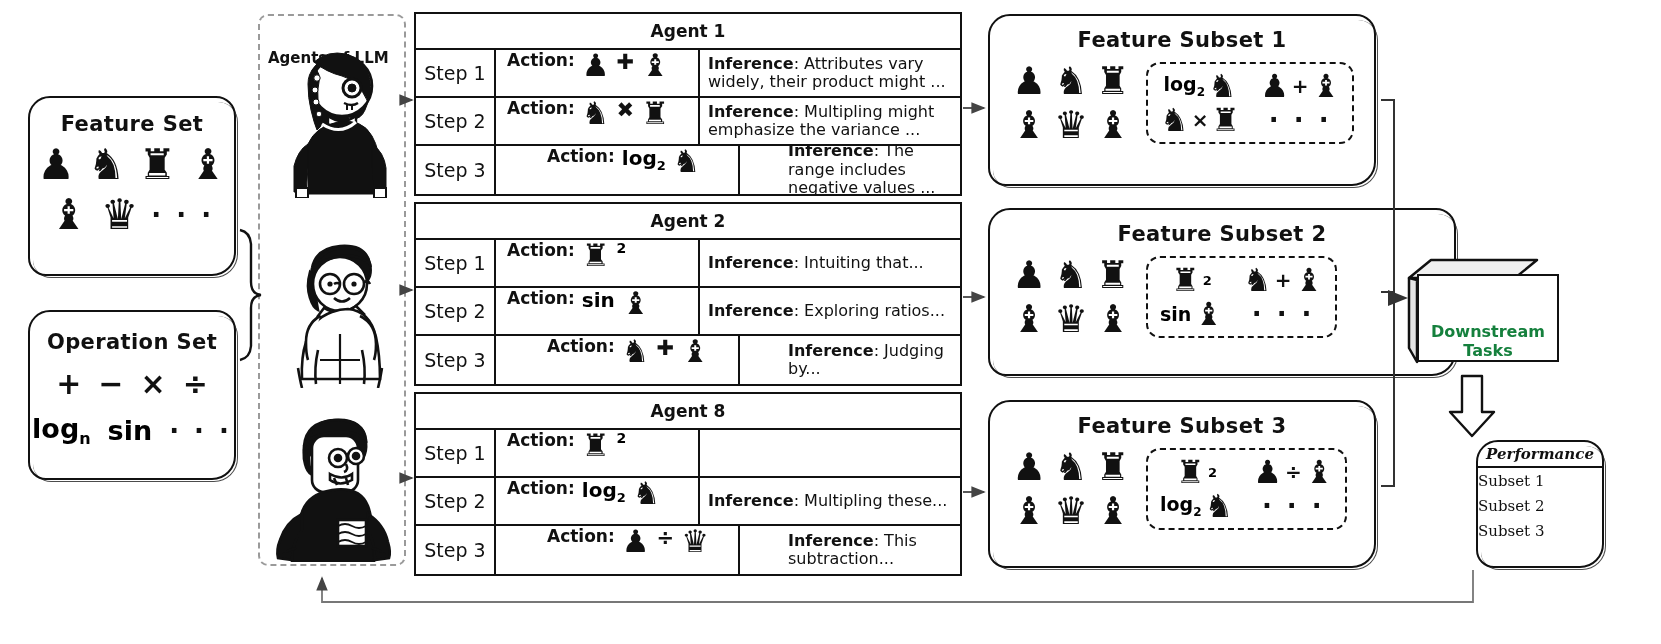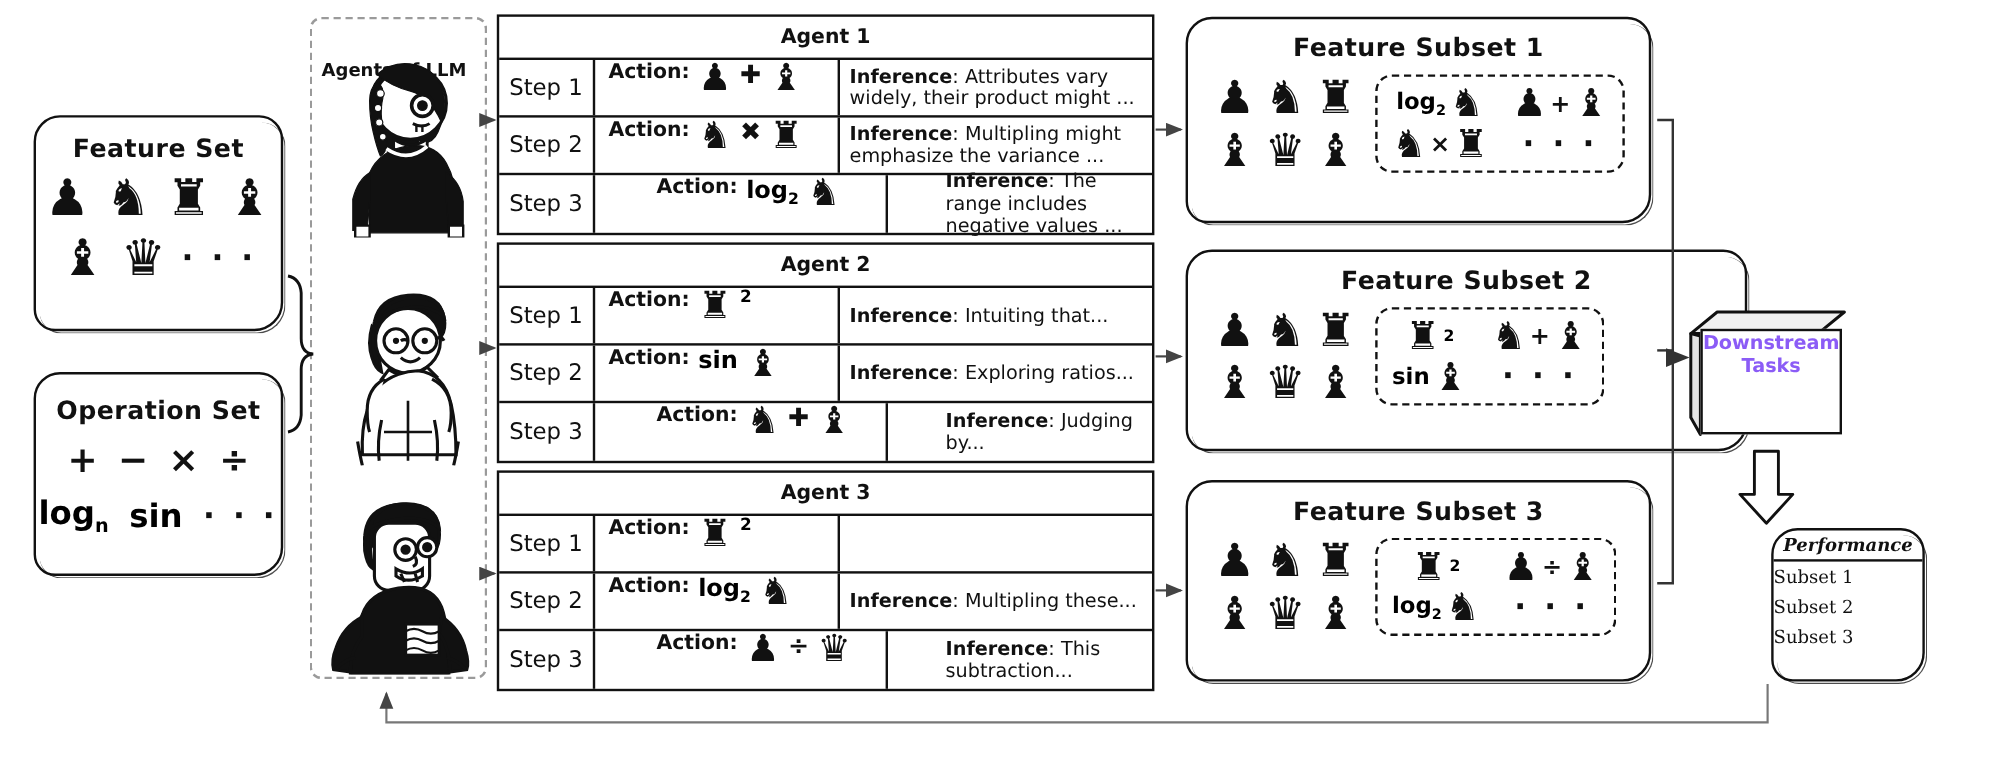--- a/index.html
+++ b/index.html
@@ -107,24 +107,24 @@
   .derived .item { display: flex; align-items: center; gap: 3px; white-space: nowrap; }
   .derived .cp { font-size: 32px; }
   .derived .op { font-size: 20px; }
   .derived .fn { font-size: 19px; font-weight: 700; }
   .derived .fn sub { font-size: 12px; }
   .derived .sup { font-size: 13px; font-weight: 700; vertical-align: super; }
 
   
   #downstream { position: absolute; left: 1407px; top: 258px; width: 132px; height: 108px; }
   #downstream .face {
-    position: absolute; left: 10px; top: 16px; width: 118px; height: 88px;
+    position: absolute; left: 10px; top: 16px; width: 142px; height: 88px;
     border: 2.5px solid #111; background: #fff;
-    display: flex; align-items: flex-start; justify-content: center; text-align: center;
-    font-size: 16px; font-weight: 700; color: #8b5cf6; line-height: 1.2;
+    display: flex; align-items: flex-end; justify-content: center; text-align: center;
+    font-size: 16px; font-weight: 700; color: #15803d; line-height: 1.2;
   }
 
   
   #performance { left: 1476px; top: 440px; width: 128px; height: 128px; padding: 0; }
   #perf-head {
     border-bottom: 2px solid #111; text-align: center;
     font-family: "DejaVu Serif", serif; font-style: italic; font-weight: 700;
     font-size: 15px; padding: 3px 0 3px; color: #111;
   }
   .perf-row {
@@ -317,21 +317,21 @@
         <span class="op">✚</span>
         <span class="cp">♝</span>
       </div>
       <div class="cell-infer">
         <span><b>Inference</b><span>:  Judging by...</span></span>
       </div>
     </div>
   </div>
 
   <div class="agent-table" style="left:414px; top:392px; width:548px;">
-    <div class="agent-head">Agent 3</div>
+    <div class="agent-head">Agent 8</div>
 
     <div class="agent-row">
       <div class="cell-step">Step 1</div>
       <div class="cell-action">
         <span class="lbl">Action:</span>
         <span class="cp">♜</span>
           <span class="sup">2</span>
       </div>
     </div>
 

